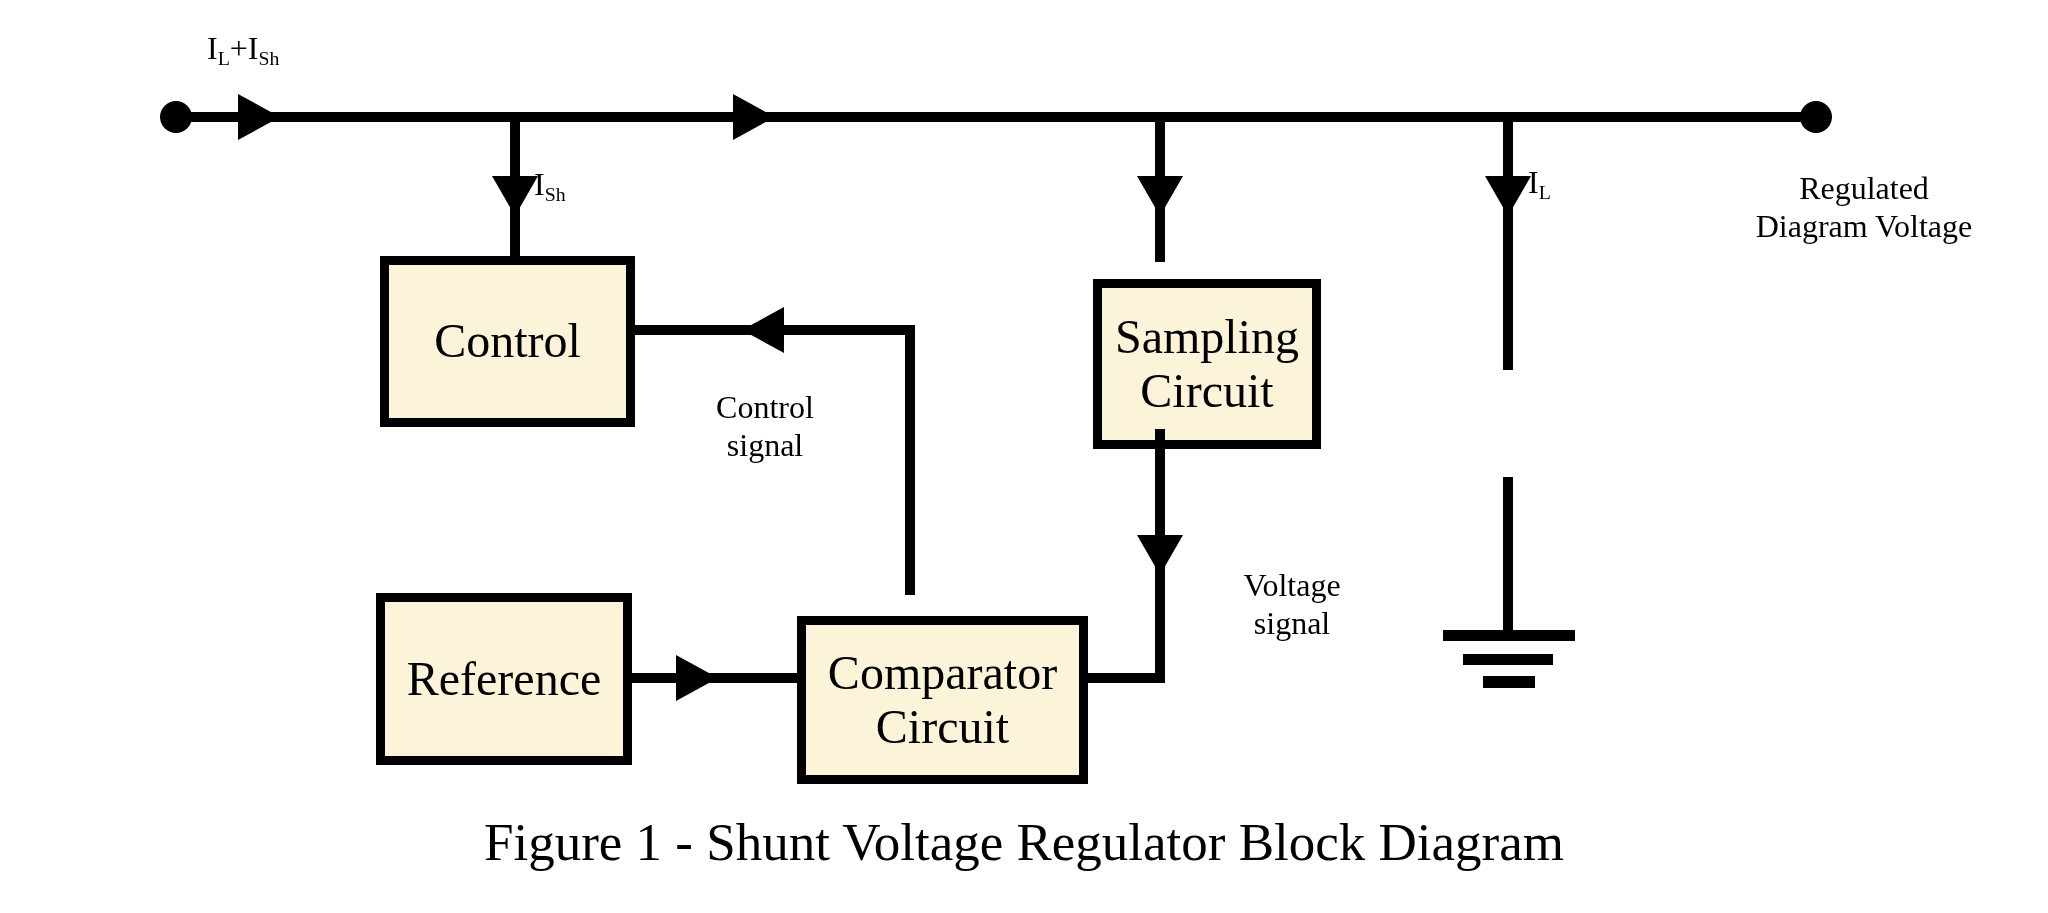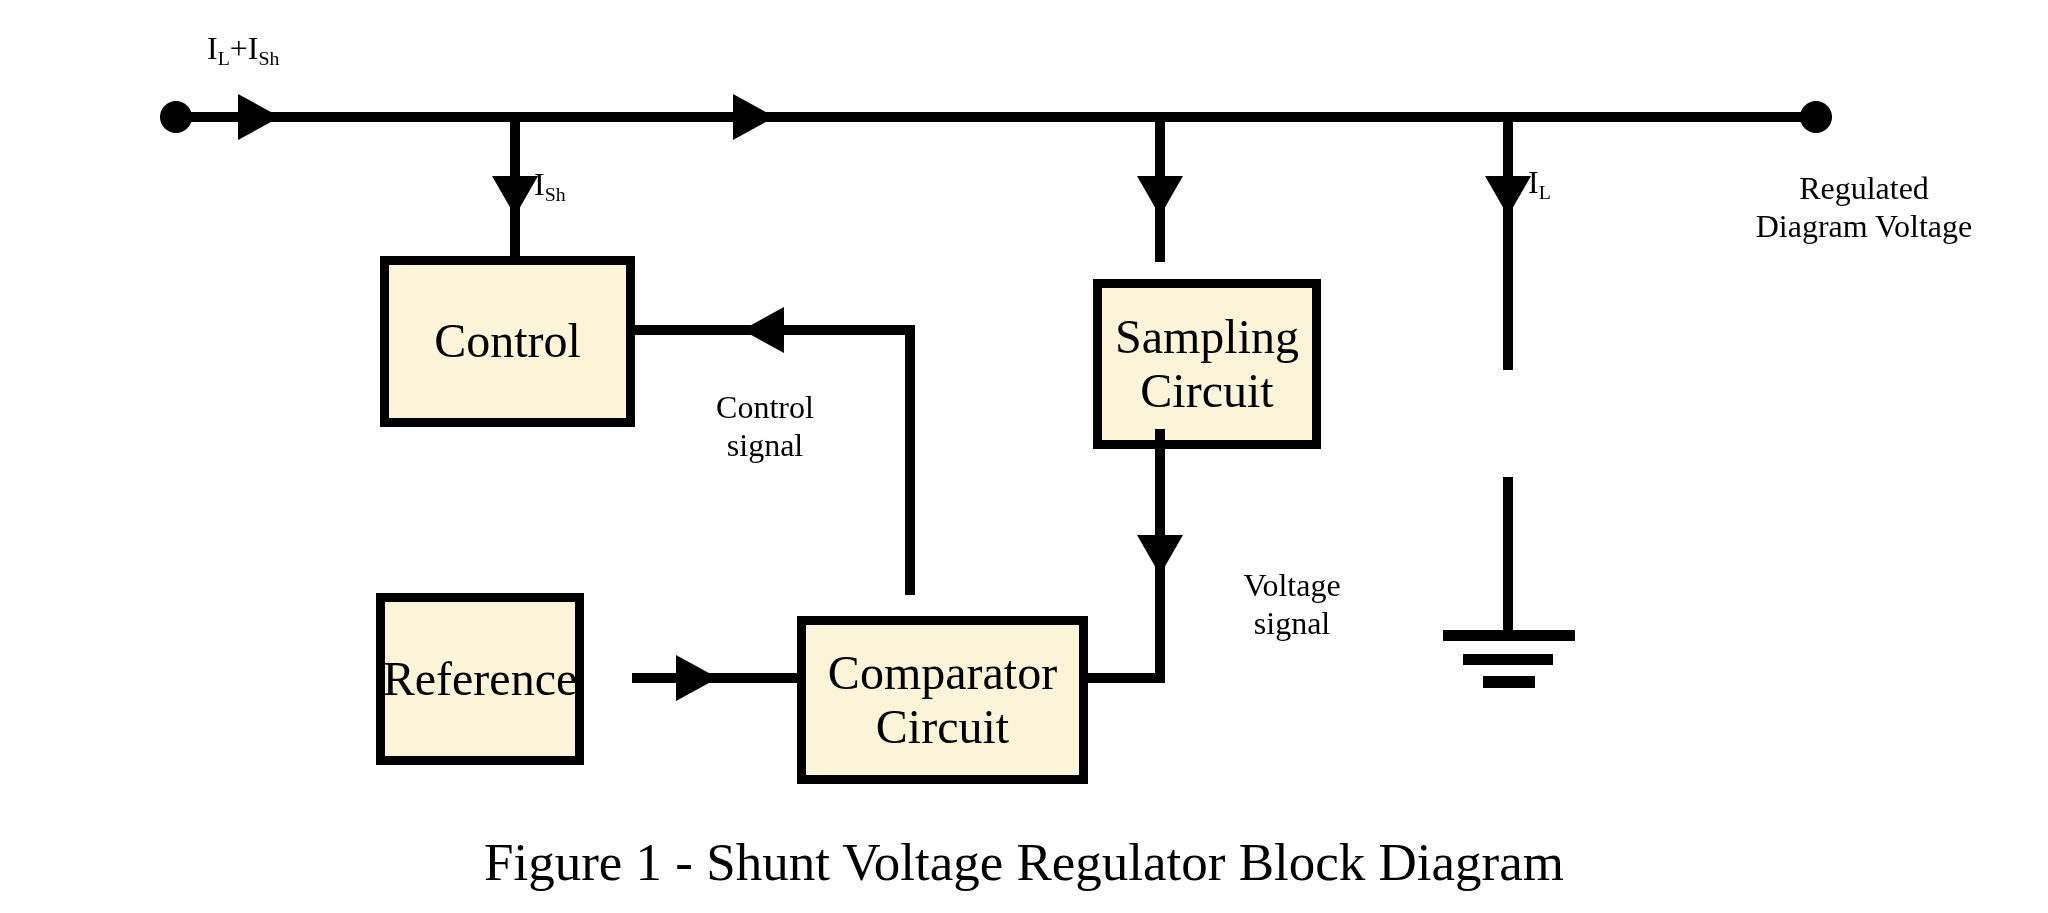--- a/index.html
+++ b/index.html
@@ -73,21 +73,21 @@
   <div class="box" style="left:380px;top:256px;width:255px;height:171px;">
     <div>Control</div>
   </div>
 
   <div class="box" style="left:1093px;top:259px;width:228px;height:170px;margin-top:20px;">
     <div>Sampling</div>
     <div>Circuit</div>
   </div>
 
 
-  <div class="box" style="left:376px;top:593px;width:208px;height:172px;">
+  <div class="box" style="left:376px;top:593px;width:256px;height:172px;">
     <div>Reference</div>
   </div>
 
   <div class="box" style="left:797px;top:595px;width:291px;height:168px;margin-top:21px;">
     <div>Comparator</div>
     <div>Circuit</div>
   </div>
 
   <div class="ln" style="left:905px;top:325px;width:10px;height:270px;"></div>
   <div class="ln" style="left:635px;top:325px;width:275px;height:10px;"></div>
@@ -108,15 +108,15 @@
     <div>signal</div>
   </div>
 
   <div class="ln" style="left:1503px;top:477px;width:10px;height:161px;"></div>
   <div>
     <div class="ln" style="left:1443px;top:630px;width:132px;height:11px;"></div>
     <div class="ln" style="left:1463px;top:654px;width:90px;height:11px;"></div>
     <div class="ln" style="left:1483px;top:676px;width:52px;height:12px;"></div>
   </div>
 
-  <div class="caption" style="top:812px;margin-top:20px;">Figure 1 - Shunt Voltage Regulator Block Diagram</div>
+  <div class="caption" style="top:812px;">Figure 1 - Shunt Voltage Regulator Block Diagram</div>
 
 </div>
 
 </body></html>

